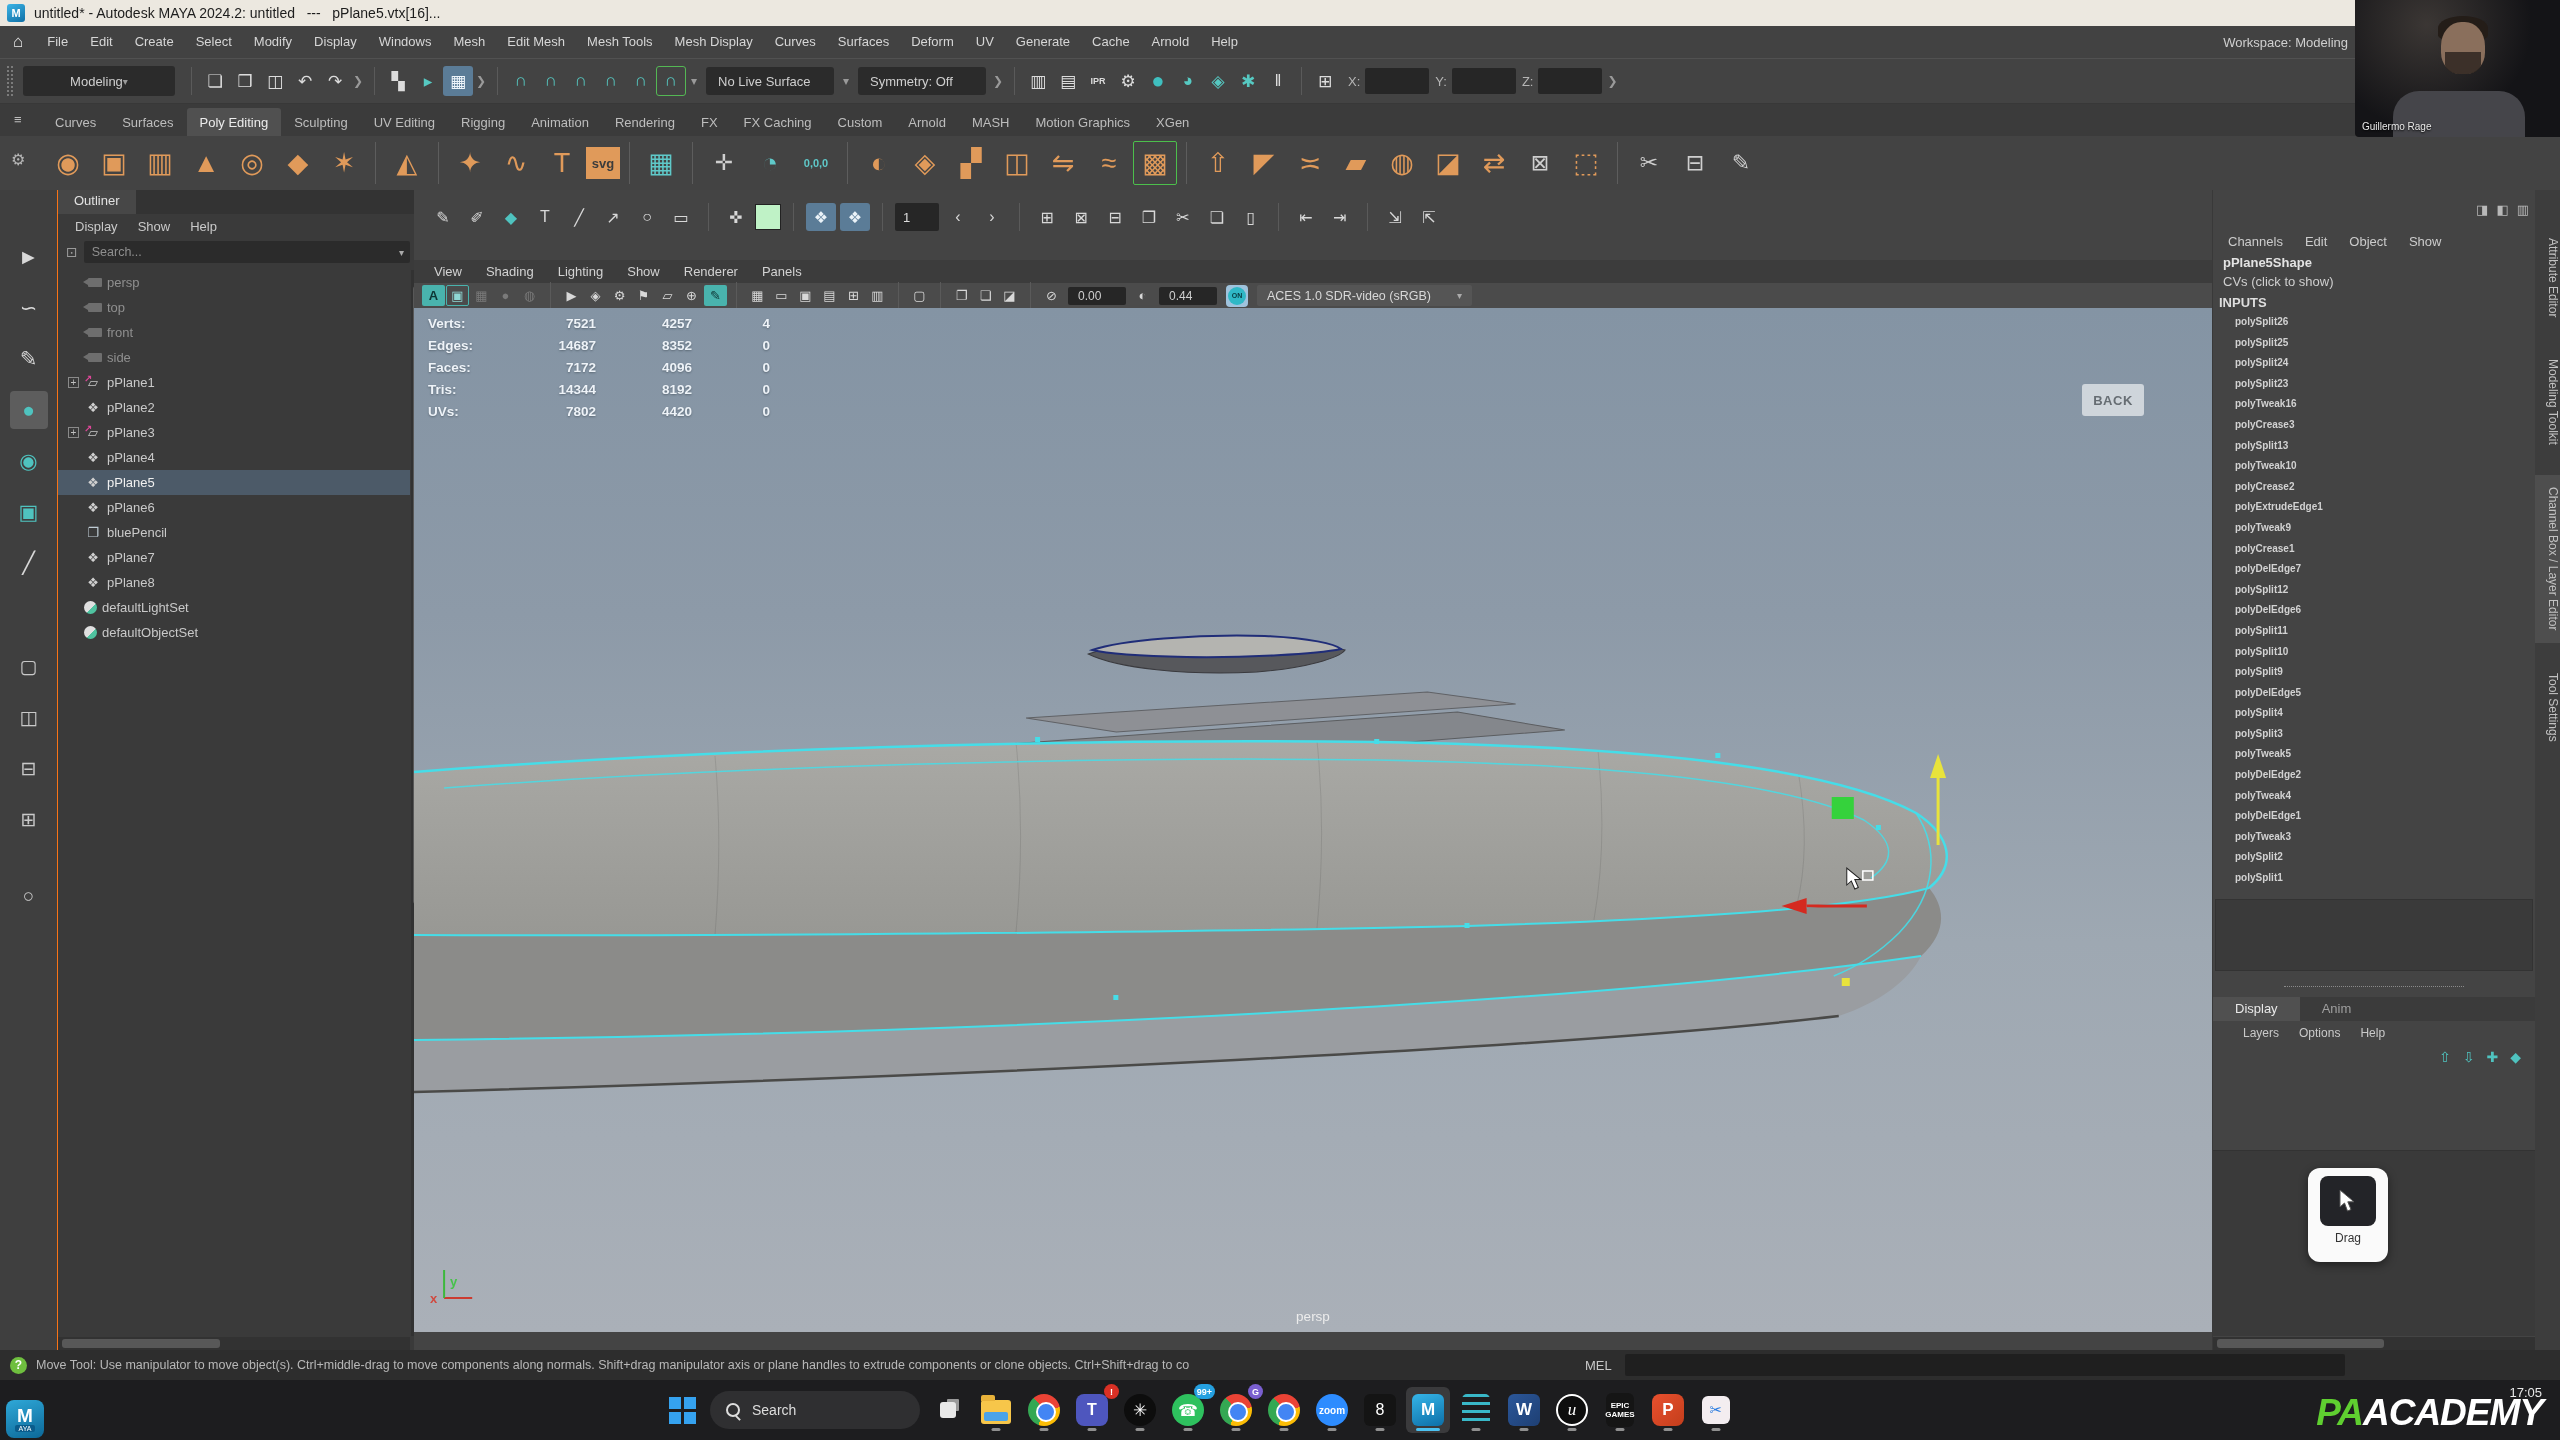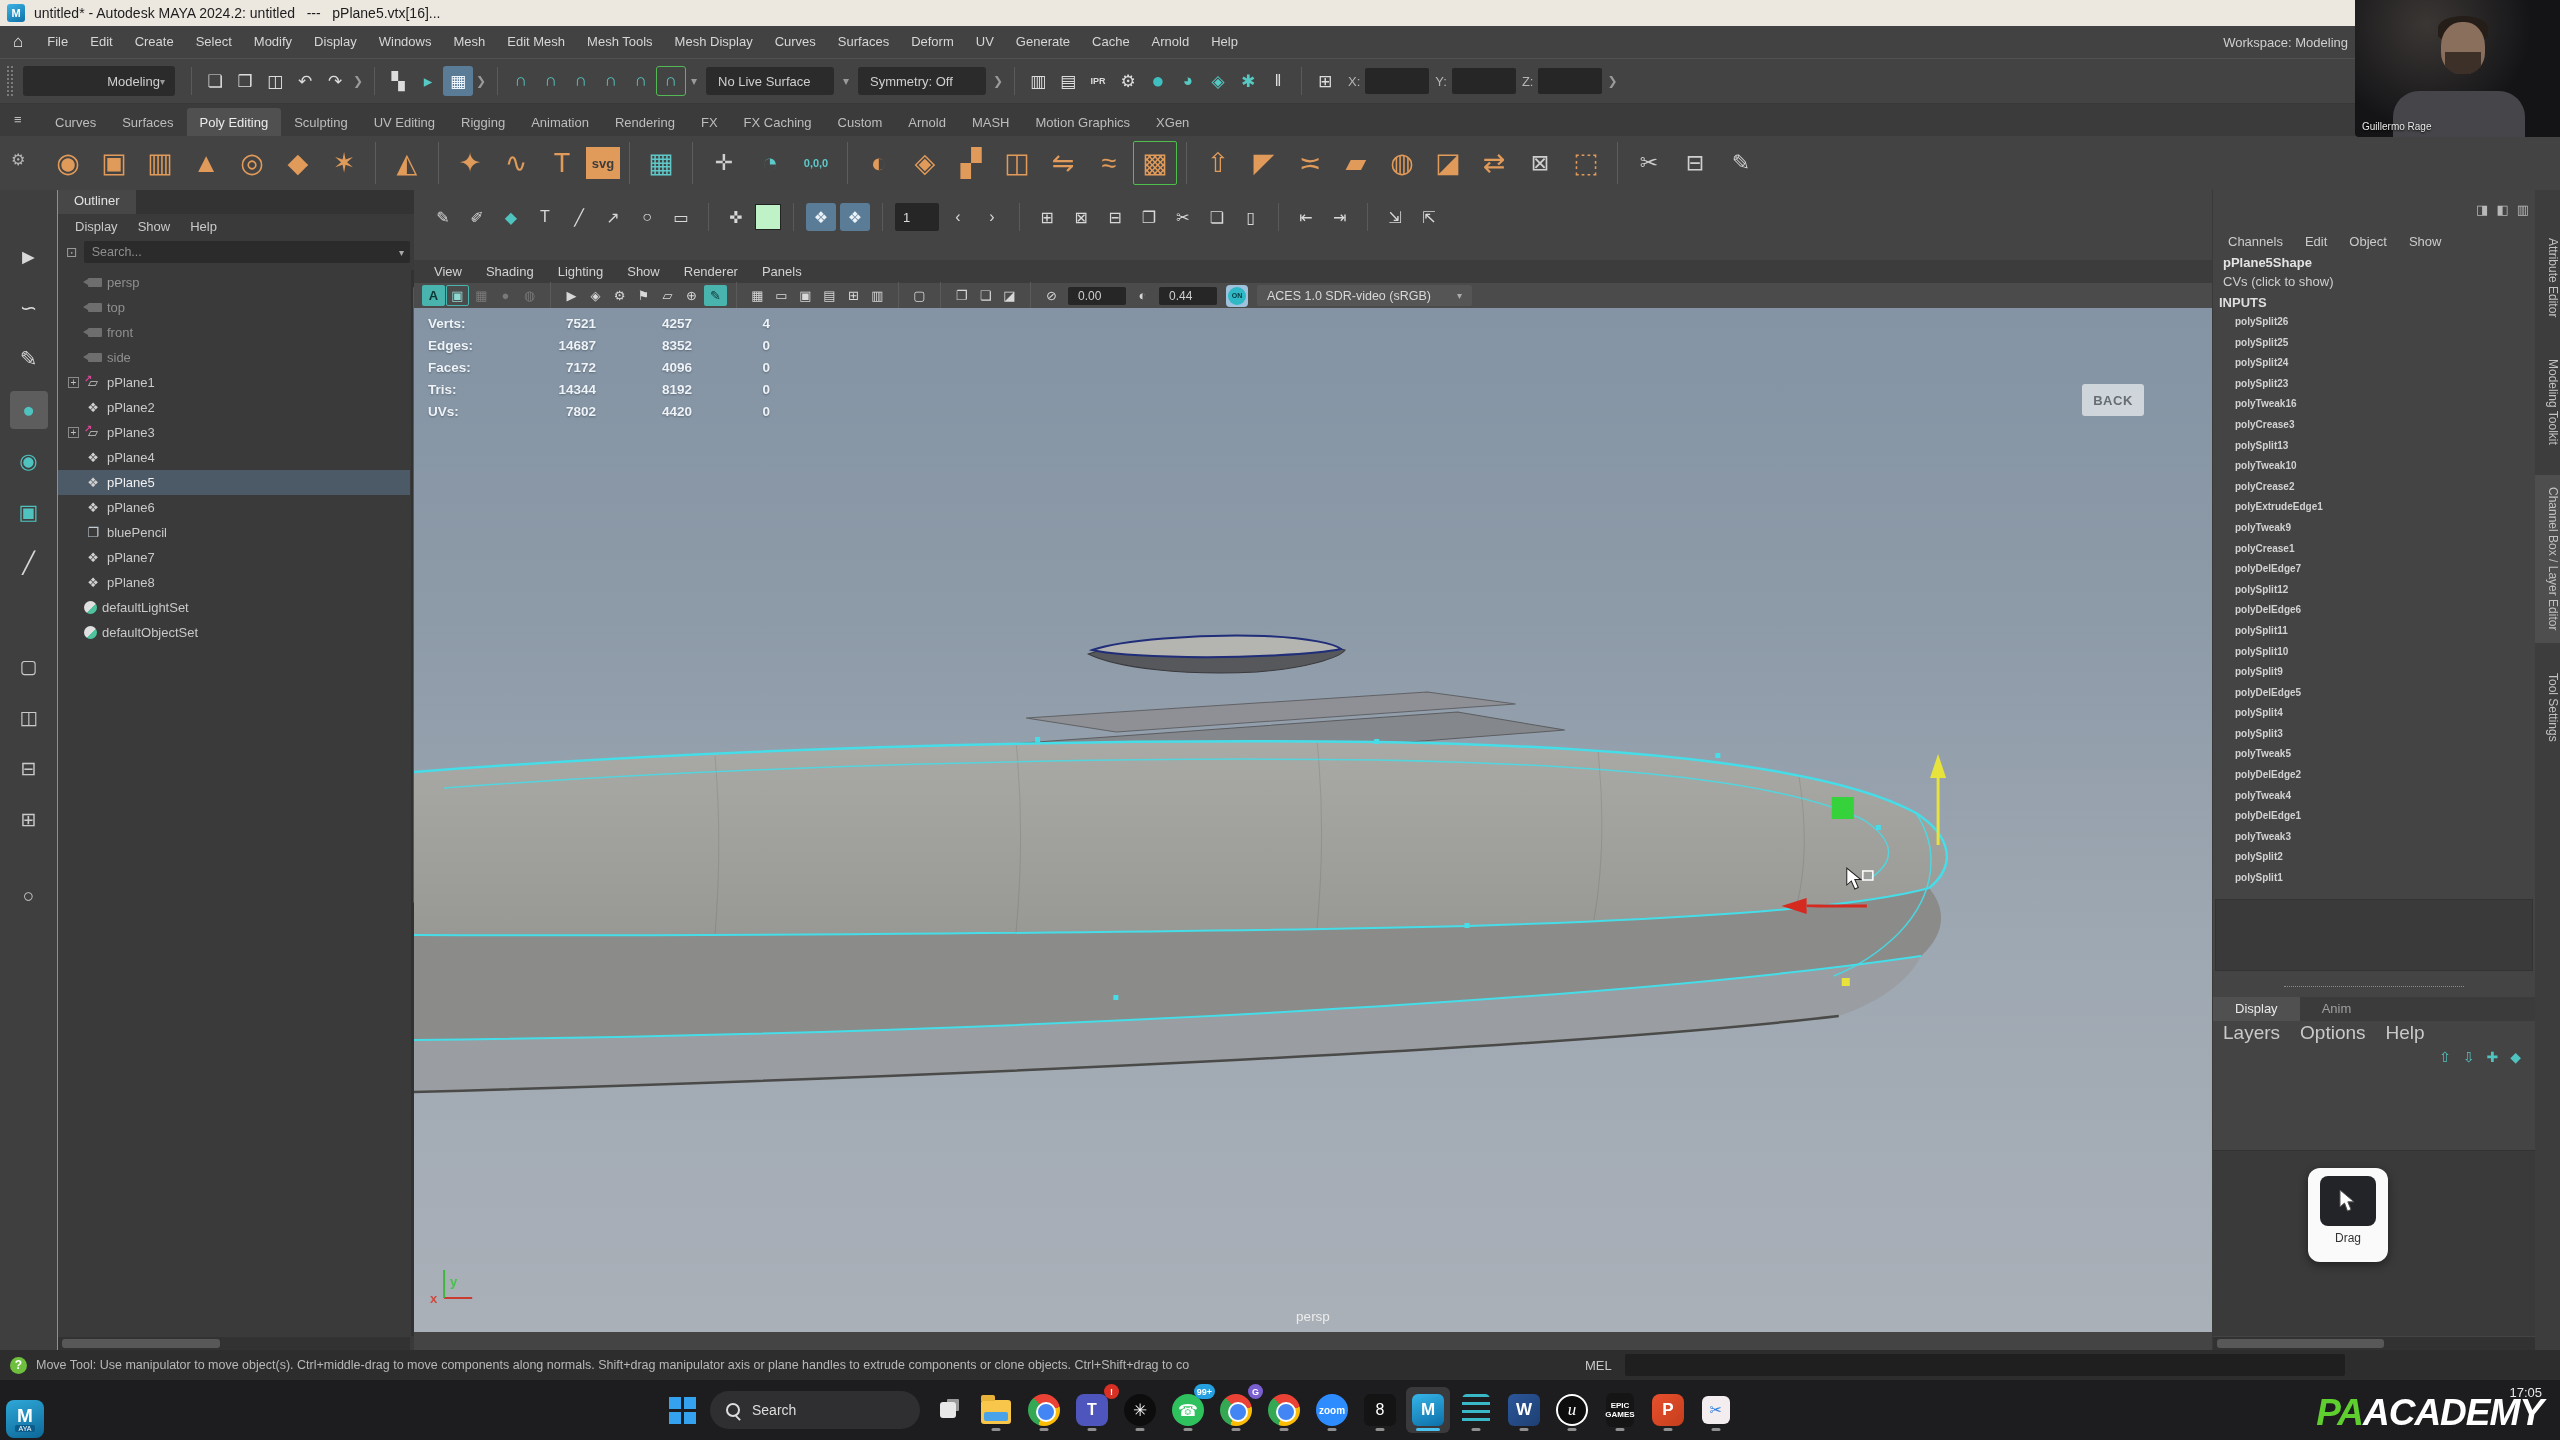--- a/index.html
+++ b/index.html
@@ -20,21 +20,21 @@
   .menu-item{padding:0 11px;line-height:32px;}
   .workspace{position:absolute;right:212px;color:#cfcfcf;}
 
   
   #statusline{position:absolute;left:0;top:58px;width:2560px;height:46px;background:#434343;
     border-top:1px solid #515151;border-bottom:1px solid #383838;display:flex;align-items:center;
     padding-left:6px;gap:2px;z-index:3;}
   .grip{width:9px;height:32px;margin-right:6px;background-image:radial-gradient(#7b7b7b 1px,transparent 1.2px);
     background-size:4px 4px;}
   .mode-box{width:152px;height:30px;background:#2b2b2b;border-radius:3px;color:#cfcfcf;font-size:13px;
-    display:flex;align-items:center;justify-content:flex-end;padding:0 10px;margin-right:6px;}
+    display:flex;align-items:center;justify-content:center;padding:0 10px;margin-right:6px;}
   .mode-box .car{color:#9a9a9a;font-size:10px;}
   .sl-ic{width:30px;height:30px;color:#dcdcdc;font-size:17px;display:flex;align-items:center;
     justify-content:center;border-radius:3px;flex:0 0 auto;}
   .sl-ic.teal{color:#56c9c2;}
   .sl-ic.snap{color:#56c9c2;font-weight:bold;}
   .sl-ic.live{color:#56c9c2;border:1px solid #54b854;font-weight:bold;}
   .sl-ic.active-blue{background:#5b7c97;color:#eef5fb;}
   .sl-ic.txt{font-size:9px;font-weight:bold;letter-spacing:0;}
   .sl-ic.tealball{color:#3fbfbf;font-size:22px;}
   .vsep{width:1px;height:28px;background:#5a5a5a;margin:0 8px;flex:0 0 auto;}
@@ -166,21 +166,21 @@
   .cb-shape{color:#e3e3e3;font-size:13px;font-weight:bold;padding:6px 0 0 10px;}
   .cb-cvs{color:#cfcfcf;font-size:13px;padding:4px 0 0 10px;}
   .cb-inputs-label{color:#dedede;font-size:13px;font-weight:bold;padding:6px 0 2px 6px;}
   #cb-list{padding-left:22px;}
   .ch-row{height:20.6px;color:#d2d2d2;font-size:10px;font-weight:bold;line-height:20.6px;}
   .c-editbox{margin:10px 2px 0;height:72px;background:#3a3a3a;border:1px solid #333;}
   .c-dots{height:16px;border-bottom:1px dotted #8a8a8a;width:56%;margin:0 auto;}
   .le-tabs{margin-top:10px;display:flex;height:24px;background:#3b3b3b;}
   .le-tab{padding:4px 22px;font-size:13px;color:#9f9f9f;}
   .le-tab.active{background:#505050;color:#e8e8e8;}
-  .le-menu{height:24px;display:flex;align-items:center;color:#c9c9c9;font-size:19px;padding-left:0;}
+  .le-menu{height:24px;display:flex;align-items:center;color:#c9c9c9;font-size:12px;padding-left:20px;}
   .le-menu span{padding:0 10px;}
   .le-icons{height:24px;display:flex;align-items:center;justify-content:flex-end;gap:12px;padding-right:14px;}
   .le-ic{color:#4fc3bf;font-size:14px;}
   .le-list{position:absolute;left:0;right:0;top:960px;bottom:14px;background:#3a3a3a;border-top:1px solid #333;}
   .cb-hscroll{position:absolute;left:0;bottom:0;width:100%;height:13px;background:#323232;}
   .cb-hscroll .thumb{position:absolute;top:2px;bottom:2px;left:4px;width:52%;background:#585858;border-radius:3px;}
 
   
   #sidetabs{position:absolute;left:2535px;top:190px;width:25px;height:1160px;background:#3d3d3d;
     display:flex;flex-direction:column;align-items:center;padding-top:36px;gap:18px;}

